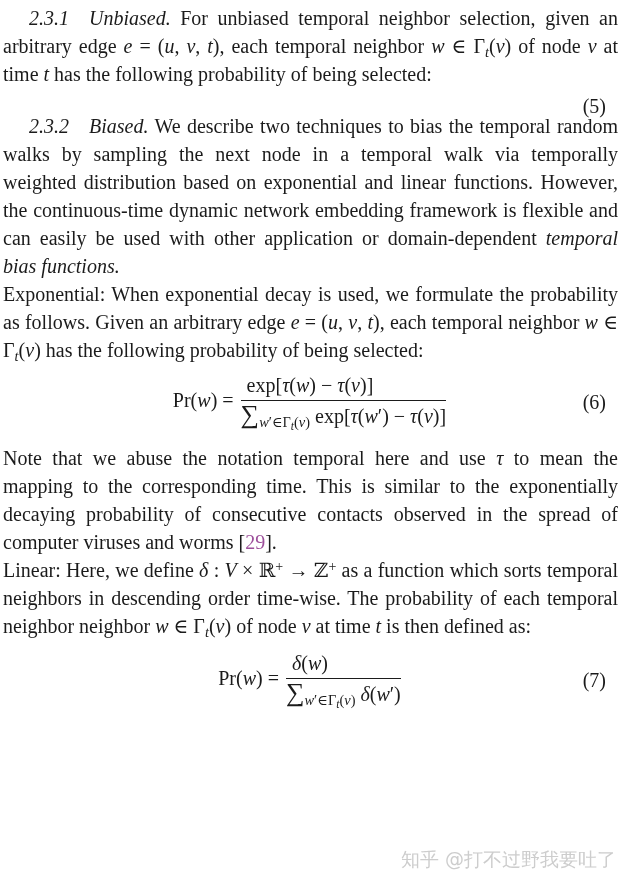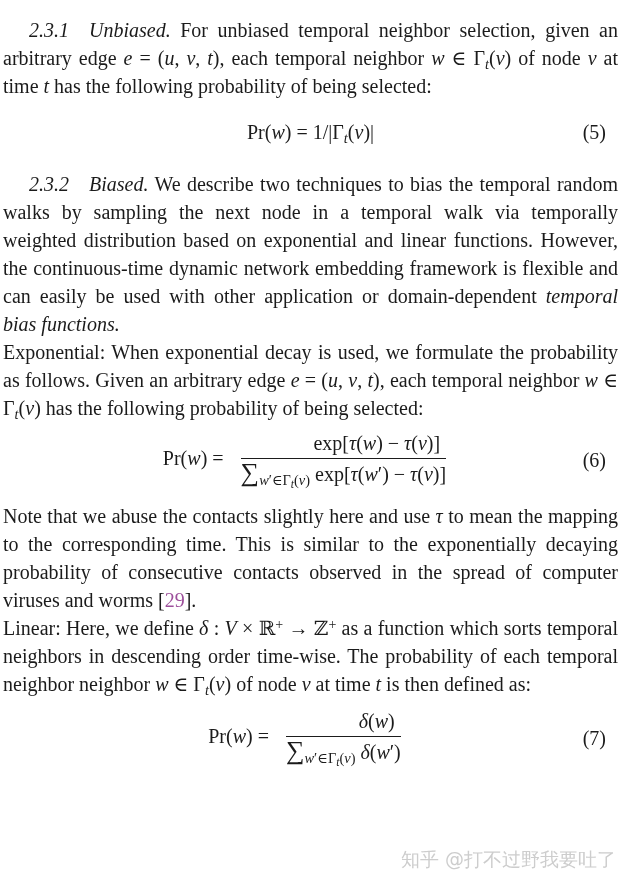--- a/index.html
+++ b/index.html
@@ -2,33 +2,33 @@
 <html style="--cite: #9d4f9b; --wm: #cdcdcd; --ink: #1b1b1b;"><head>
 <meta charset="utf-8">
 <style>
   :root { --cite:#9d4f9b; --wm:#cdcdcd; --ink:#1b1b1b; }
   html,body { margin:0; padding:0; }
   body {
     width:622px; height:883px; background:#ffffff; overflow:hidden;
     font-family:"Liberation Serif","DejaVu Serif",serif;
     color:var(--ink); font-size:20px; line-height:28px;
   }
-  .page { position:relative; width:622px; height:883px; box-sizing:border-box; padding:16px 4px 0 3px; }
+  .page { position:relative; width:622px; height:883px; box-sizing:border-box; padding:4px 4px 0 3px; }
   p.para { margin:0; text-align:justify; }
   .indent { text-indent:26px; }
   .mt22 { margin-top:22px; }
   .mt26 { margin-top:26px; }
   .it { font-style:italic; }
   .bd { font-weight:normal; }
   .cite { color:var(--cite);margin-top:12px; }
   sub { font-size:0.72em; line-height:1; vertical-align:-0.25em; }
   sub sub { font-size:0.8em; }
   sup { font-size:0.7em; line-height:1; vertical-align:0.45em; }
   .sum { font-size:1.3em; line-height:1; }
-  .frac { display:inline-block; vertical-align:middle; text-align:right; margin:0 12px; line-height:27px; }
+  .frac { display:inline-block; vertical-align:middle; text-align:left; margin:0 2px; line-height:27px; }
   .frac .num { display:block; padding:0 6px 1px; border-bottom:1.4px solid var(--ink); }
   .frac .den { display:block; padding-top:1px; }
   .equation { position:relative; text-align:center; }
   .eq5 { margin:18px 0 24px; }
   .eq6 { margin:8px 0 12px; }
   .eq7 { margin:10px 0 0; }
   .eq-number { position:absolute; right:12px; top:50%; transform:translateY(-50%); }
   .watermark {
     position:absolute; right:6px; top:845px; white-space:nowrap;
     font-family:"DejaVu Sans","Liberation Sans",sans-serif;
@@ -36,34 +36,33 @@
   }
 </style>
 </head>
 <body>
 
 <div class="page">
 
   <p class="para indent"><span class="it">2.3.1 Unbiased.</span><span> For unbiased temporal neighbor selection, given an arbitrary edge </span><span class="it">e</span><span> = (</span><span class="it">u</span><span>, </span><span class="it">v</span><span>, </span><span class="it">t</span><span>), each temporal neighbor </span><span class="it">w</span><span> ∈ Γ</span><sub><span class="it">t</span></sub><span>(</span><span class="it">v</span><span>) of node </span><span class="it">v</span><span> at time </span><span class="it">t</span><span> has the following probability of being selected:</span></p>
 
   <div class="equation eq5">
-    <span class="eq-body"><span>Pr(</span><span class="it">w</span><span>) = 1/|Γ</span><sub><span class="it">t</span></sub><span>(</span><span class="it">v</span><span>)|</span></span>
     <span class="eq-number">(5)</span>
   </div>
 
   <p class="para indent"><span class="it">2.3.2 Biased.</span><span> We describe two techniques to bias the temporal random walks by sampling the next node in a temporal walk via temporally weighted distribution based on exponential and linear functions. However, the continuous-time dynamic network embedding framework is flexible and can easily be used with other application or domain-dependent </span><span class="it">temporal bias functions.</span></p>
 
   <p class="para mt22"><span class="bd">Exponential:</span><span> When exponential decay is used, we formulate the probability as follows. Given an arbitrary edge </span><span class="it">e</span><span> = (</span><span class="it">u</span><span>, </span><span class="it">v</span><span>, </span><span class="it">t</span><span>), each temporal neighbor </span><span class="it">w</span><span> ∈ Γ</span><sub><span class="it">t</span></sub><span>(</span><span class="it">v</span><span>) has the following probability of being selected:</span></p>
 
   <div class="equation eq6">
     <span class="eq-body"><span>Pr(</span><span class="it">w</span><span>) = </span><span class="frac"><span class="num"><span>exp[</span><span class="it">τ</span><span>(</span><span class="it">w</span><span>) − </span><span class="it">τ</span><span>(</span><span class="it">v</span><span>)]</span></span><span class="den"><span class="sum">∑</span><sub><span class="it">w</span><span>′∈Γ</span><sub><span class="it">t</span></sub><span>(</span><span class="it">v</span><span>)</span></sub><span>&nbsp;exp[</span><span class="it">τ</span><span>(</span><span class="it">w</span><span>′) − </span><span class="it">τ</span><span>(</span><span class="it">v</span><span>)]</span></span></span></span>
     <span class="eq-number">(6)</span>
   </div>
 
-  <p class="para"><span>Note that we abuse the contacts slightly here and use </span><span class="it">τ</span><span> to mean the mapping to the corresponding time. This is similar to the exponentially decaying probability of consecutive contacts observed in the spread of computer viruses and worms [</span><span class="cite">29</span><span>].</span></p>
+  <p class="para"><span>Note that we abuse the notation temporal here and use </span><span class="it">τ</span><span> to mean the mapping to the corresponding time. This is similar to the exponentially decaying probability of consecutive contacts observed in the spread of computer viruses and worms [</span><span class="cite">29</span><span>].</span></p>
 
   <p class="para mt26"><span class="bd">Linear:</span><span> Here, we define </span><span class="it">δ</span><span> : </span><span class="it">V</span><span> × ℝ</span><sup>+</sup><span> → ℤ</span><sup>+</sup><span> as a function which sorts temporal neighbors in descending order time-wise. The probability of each temporal neighbor neighbor </span><span class="it">w</span><span> ∈ Γ</span><sub><span class="it">t</span></sub><span>(</span><span class="it">v</span><span>) of node </span><span class="it">v</span><span> at time </span><span class="it">t</span><span> is then defined as:</span></p>
 
   <div class="equation eq7">
     <span class="eq-body"><span>Pr(</span><span class="it">w</span><span>) = </span><span class="frac"><span class="num"><span class="it">δ</span><span>(</span><span class="it">w</span><span>)</span></span><span class="den"><span class="sum">∑</span><sub><span class="it">w</span><span>′∈Γ</span><sub><span class="it">t</span></sub><span>(</span><span class="it">v</span><span>)</span></sub><span>&nbsp;</span><span class="it">δ</span><span>(</span><span class="it">w</span><span>′)</span></span></span></span>
     <span class="eq-number">(7)</span>
   </div>
 
   <div class="watermark">知乎 @打不过野我要吐了</div>
 

